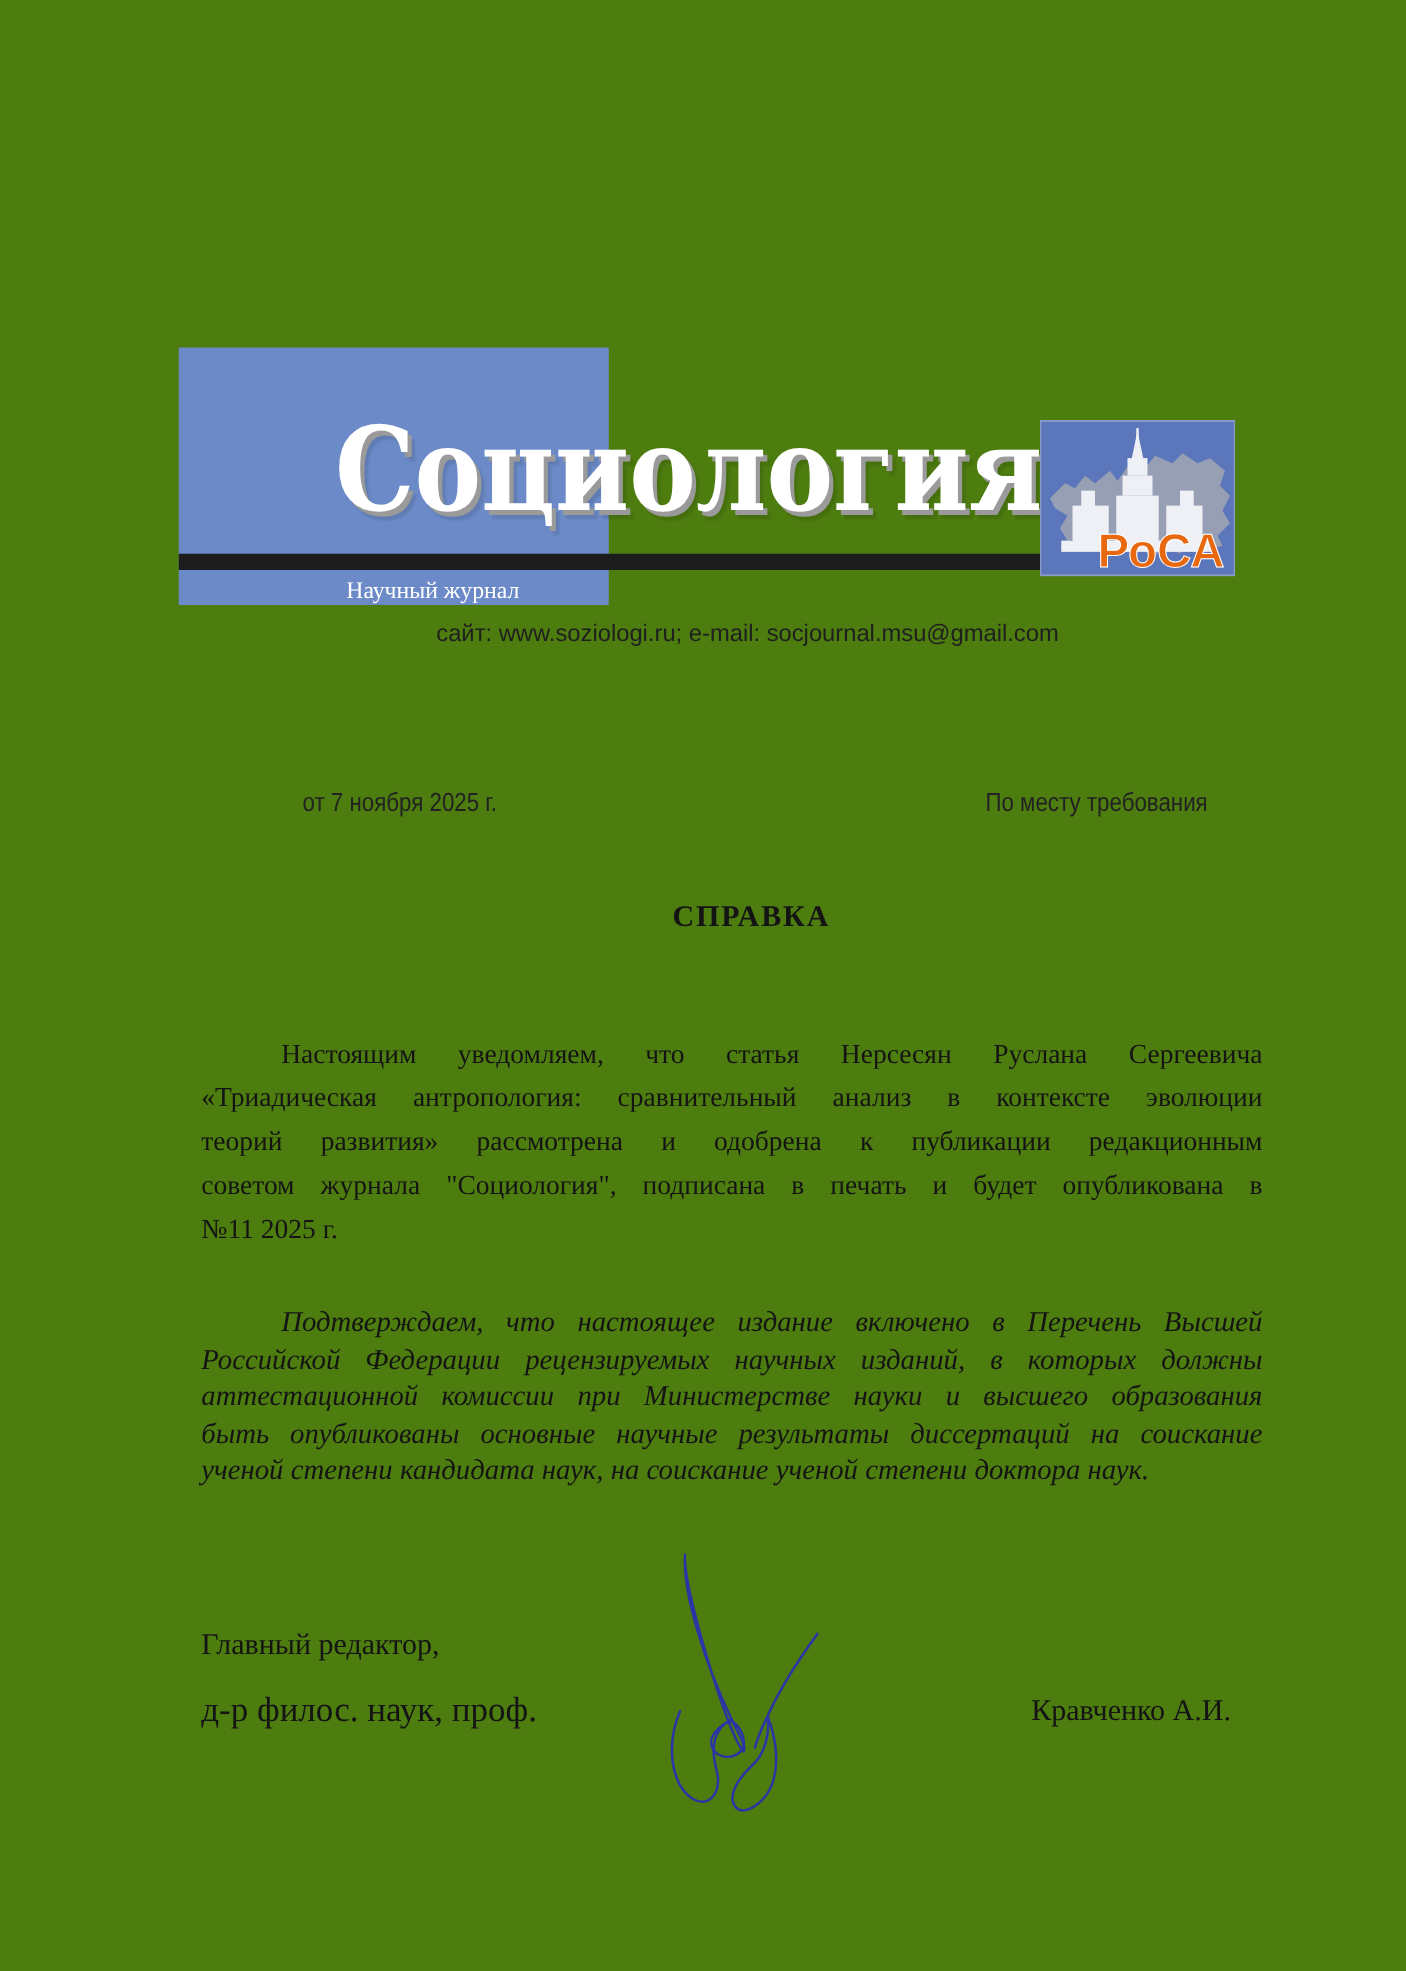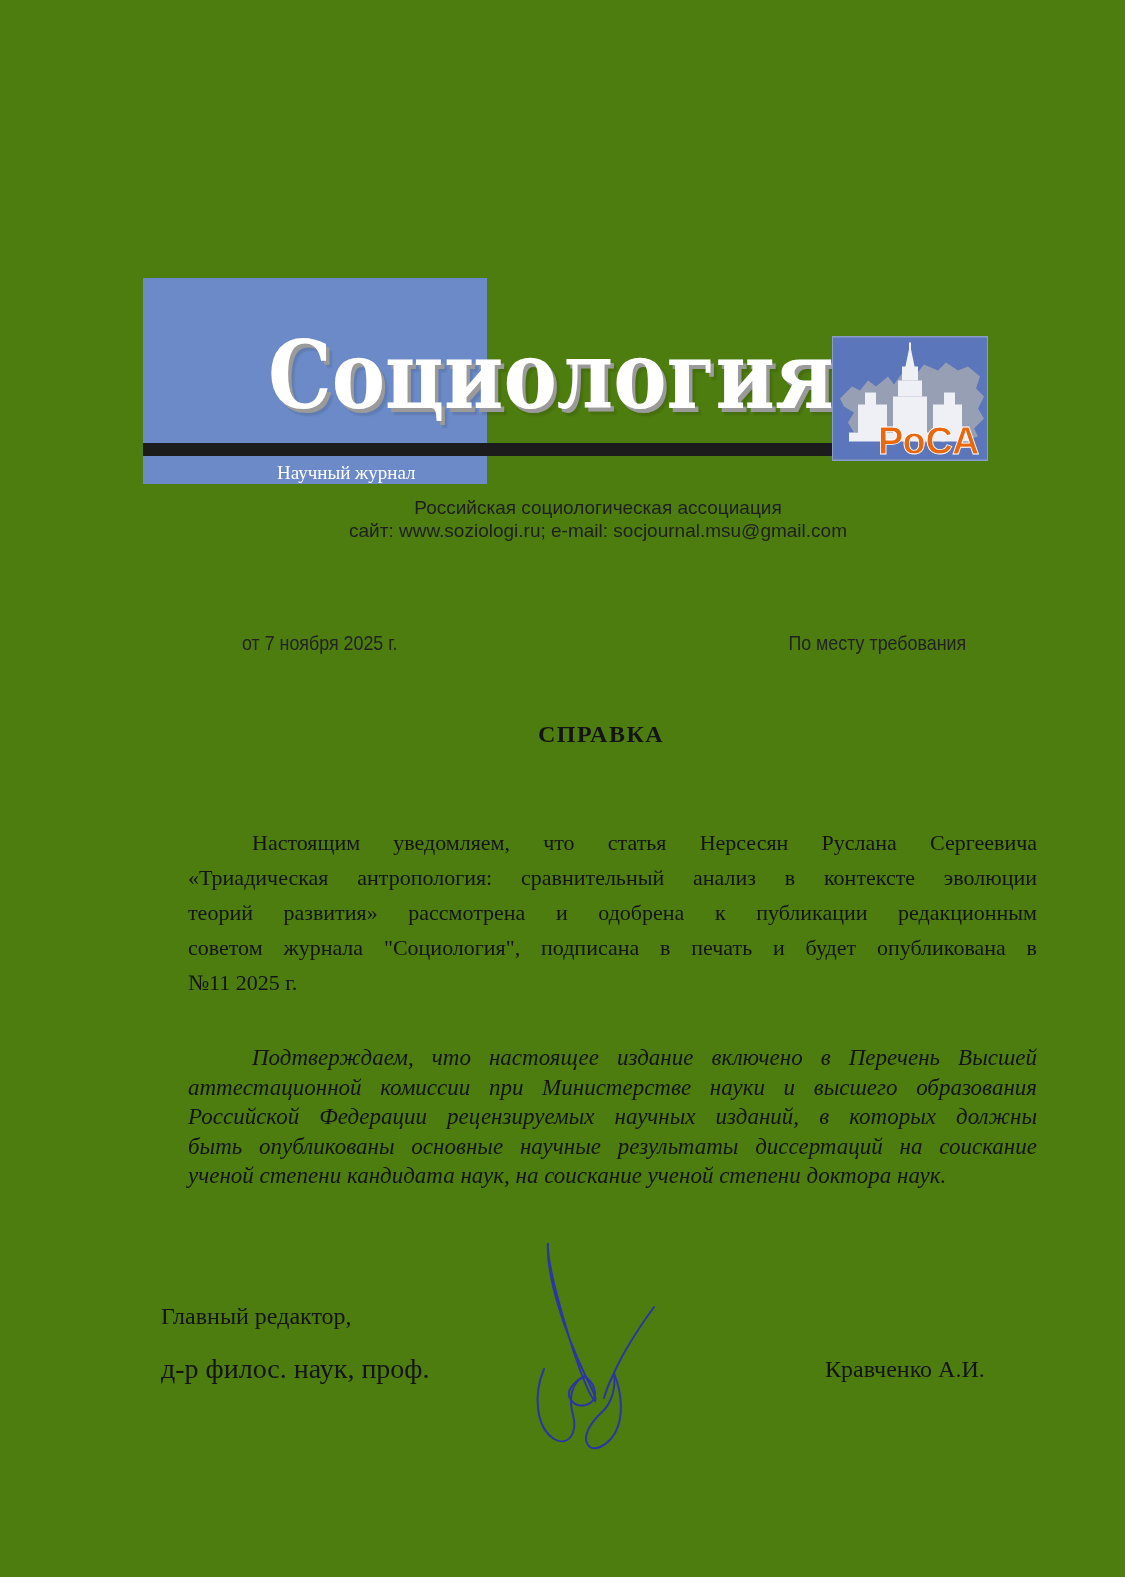--- a/index.html
+++ b/index.html
@@ -28,21 +28,21 @@
         transform:scaleX(0.85);transform-origin:left;}
   .date-right{position:absolute;right:159px;top:631px;font-family:"Liberation Sans",sans-serif;
         font-size:21px;line-height:24px;color:#222;white-space:nowrap;
         transform:scaleX(0.85);transform-origin:right;}
 
   
   .cert-title{position:absolute;left:538px;top:720px;font-size:24px;font-weight:bold;
         letter-spacing:1.5px;line-height:28px;white-space:nowrap;}
 
   
-  .para{position:absolute;left:161px;width:849px;margin-left:27px;}
+  .para{position:absolute;left:161px;width:849px;}
   .para>div{text-align:justify;text-align-last:justify;}
   .para>div:first-child{text-indent:64px;}
   .para>div:last-child{text-align-last:left;}
   .para1{top:825px;font-size:22px;line-height:35px;}
   .para2{top:1043px;font-size:23px;line-height:29.5px;font-style:italic;}
 
   
   .sig-role1{position:absolute;left:161px;top:1302px;font-size:24px;line-height:28px;white-space:nowrap;}
   .sig-role2{position:absolute;left:161px;top:1355px;font-size:28px;line-height:28px;white-space:nowrap;text-align:right;}
   .sig-name{position:absolute;left:825px;top:1355px;font-size:24px;line-height:28px;white-space:nowrap;}
@@ -71,40 +71,39 @@
       <rect x="33" y="56" width="11" height="14"></rect>
       <rect x="112" y="56" width="11" height="14"></rect>
       <rect x="26" y="68" width="29" height="36"></rect>
       <rect x="101" y="68" width="29" height="36"></rect>
       <rect x="17" y="96" width="122" height="9"></rect>
     </g>
     <text x="46" y="117" font-family="Liberation Sans, sans-serif" font-weight="bold" font-size="38" stroke="#ffffff" stroke-width="0.8" fill="#e8680f">РоСА</text>
   </svg>
 
   <div class="regblock">
-      <div>Российская социологическая ассоциация</div>
       <div>сайт: www.soziologi.ru; e-mail: socjournal.msu@gmail.com</div>
     </div>
 
   <div class="date-left">от 7 ноября 2025 г.</div>
   <div class="date-right">По месту требования</div>
 
   <div class="cert-title">СПРАВКА</div>
 
   <div class="para para1">
       <div>Настоящим уведомляем, что статья Нерсесян Руслана Сергеевича</div>
       <div>«Триадическая антропология: сравнительный анализ в контексте эволюции</div>
       <div>теорий развития» рассмотрена и одобрена к публикации редакционным</div>
       <div>советом журнала "Социология", подписана в печать и будет опубликована в</div>
       <div>№11 2025 г.</div>
     </div>
   <div class="para para2">
       <div>Подтверждаем, что настоящее издание включено в Перечень Высшей</div>
+      <div>Российской Федерации рецензируемых научных изданий, в которых должны</div>
       <div>аттестационной комиссии при Министерстве науки и высшего образования</div>
-      <div>Российской Федерации рецензируемых научных изданий, в которых должны</div>
       <div>быть опубликованы основные научные результаты диссертаций на соискание</div>
       <div>ученой степени кандидата наук, на соискание ученой степени доктора наук.</div>
     </div>
 
   <div class="sig-role1">Главный редактор,</div>
   <div class="sig-role2">д-р филос. наук, проф.</div>
   <div class="sig-name">Кравченко А.И.</div>
 
   <svg class="sig-ink" viewBox="0 0 150 245">
     <g fill="none" stroke="#2c35a5" stroke-width="2" stroke-linecap="round">

